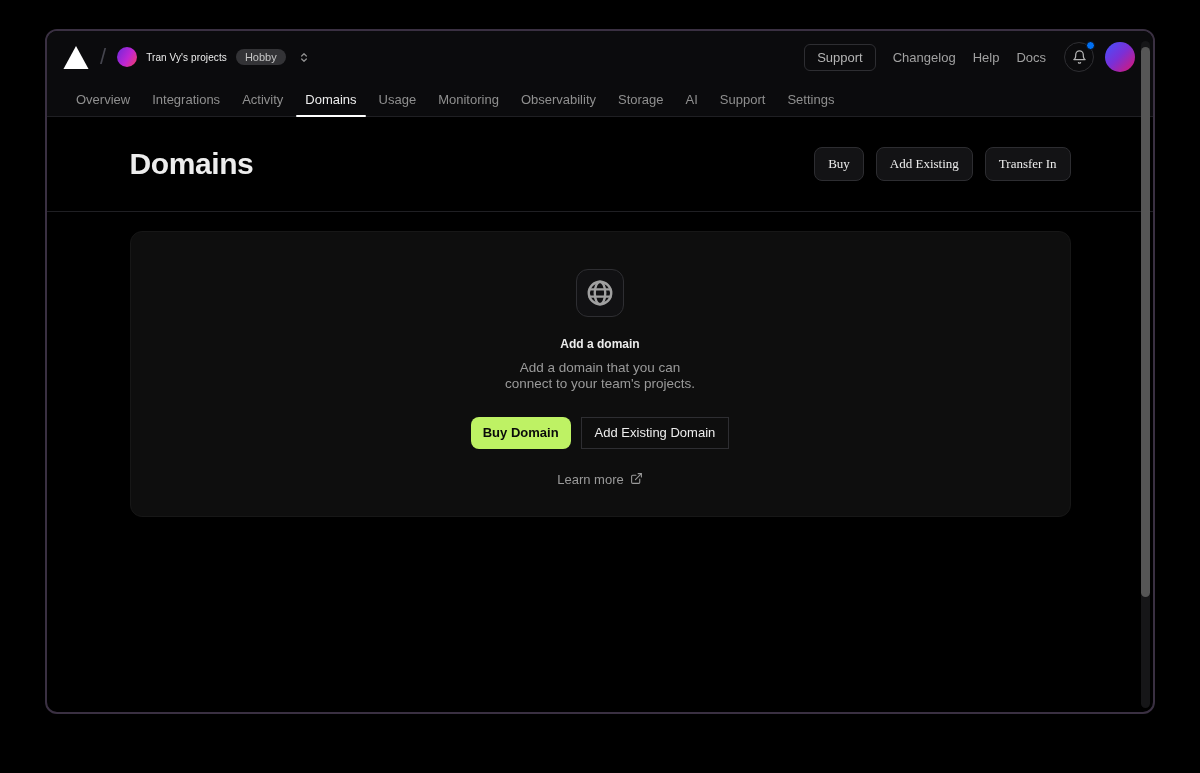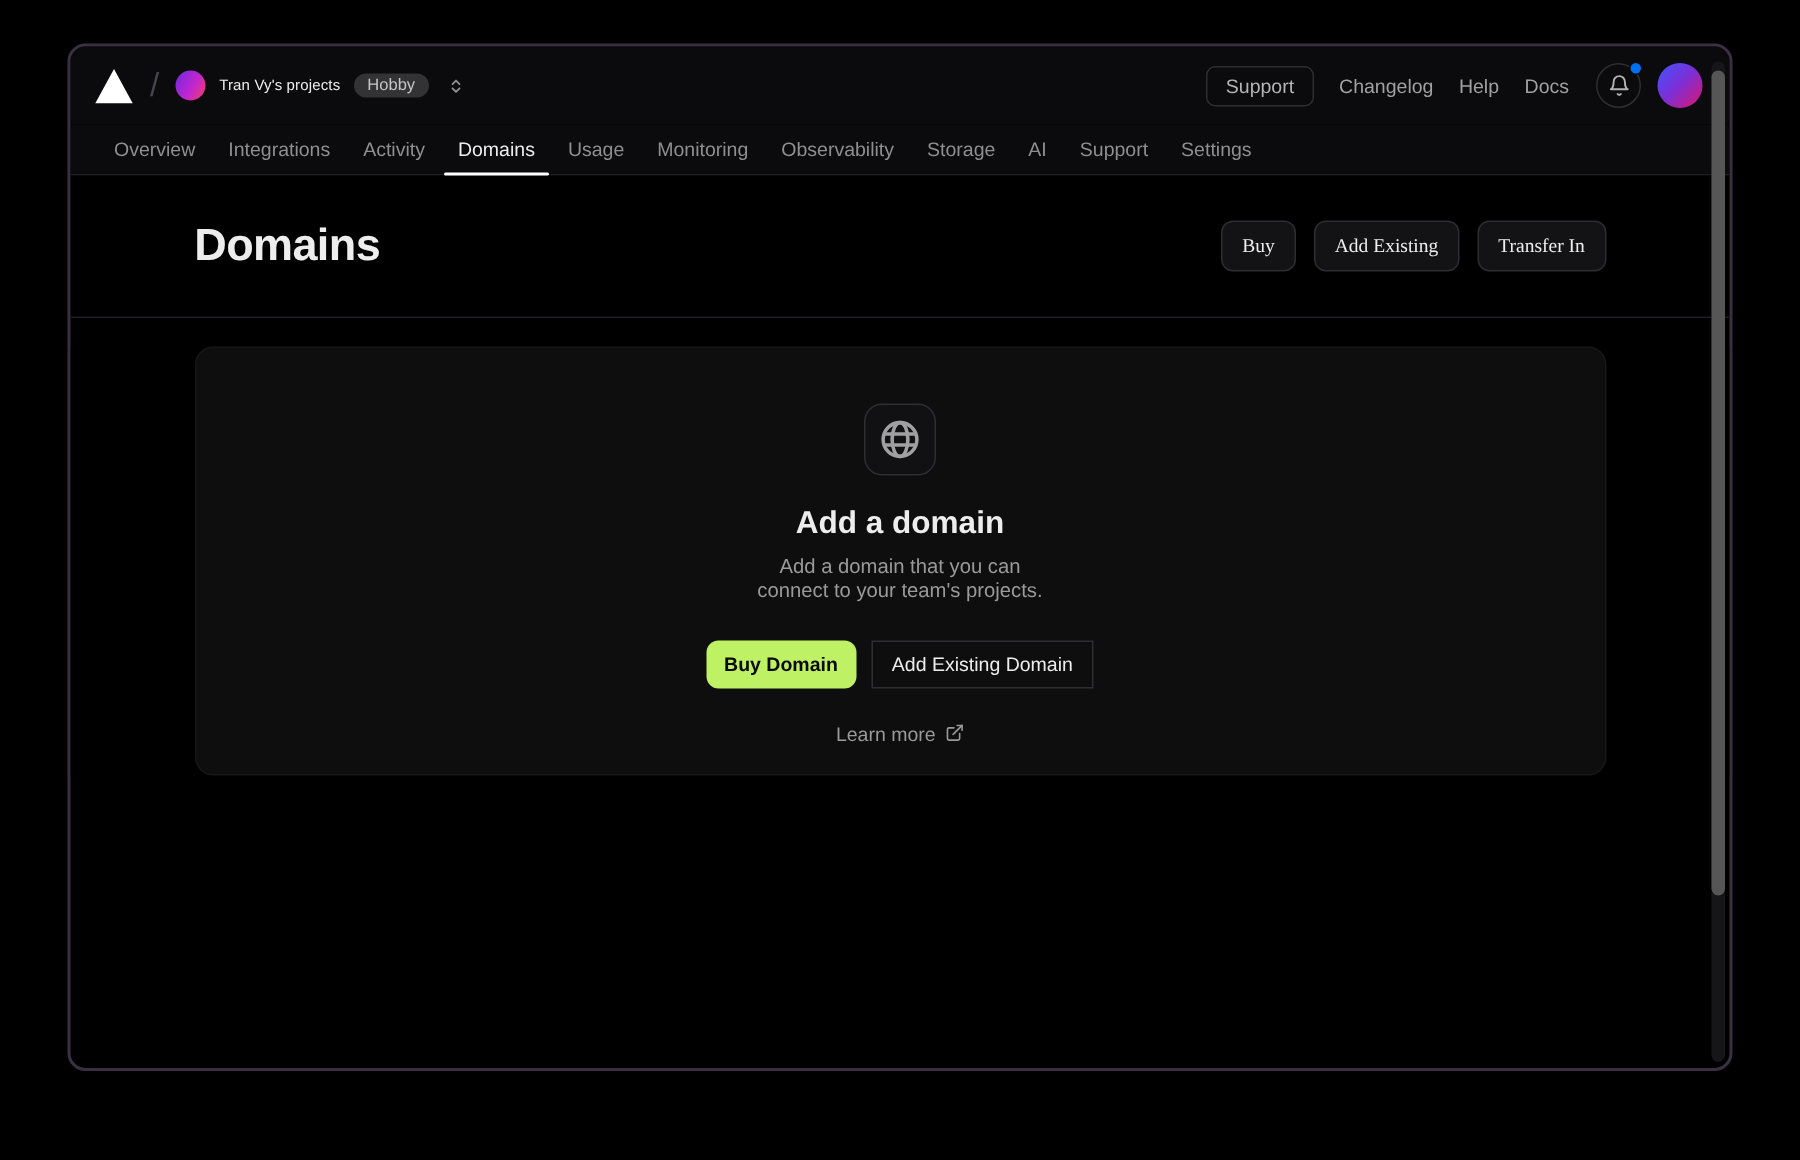--- a/index.html
+++ b/index.html
@@ -112,21 +112,21 @@
     border-radius: 12px;
     display: flex; flex-direction: column; align-items: center;
     padding-top: 37px;
   }
   .globe-box {
     width: 48px; height: 48px;
     border: 1px solid #2e2e32; border-radius: 12px;
     background: #111113;
     display: flex; align-items: center; justify-content: center;
   }
-  .es-title { margin-top: 20px; font-size: 21px; font-weight: 700; color: #ededed; }
+  .es-title { margin-top: 20px; font-size: 12px; font-weight: 700; color: #ededed; }
   .es-desc {
     margin-top: 9px; font-size: 13.5px; color: #9a9a9a;
     text-align: center; line-height: 1.22;
   }
   .es-buttons { margin-top: 24px; display: flex; gap: 10px; }
   .btn-primary {
     height: 32px; padding: 0 12px;
     background: #bef264; color: #0a0a0a;
     border: none; border-radius: 8px;
     font-size: 13px; font-weight: 700;

